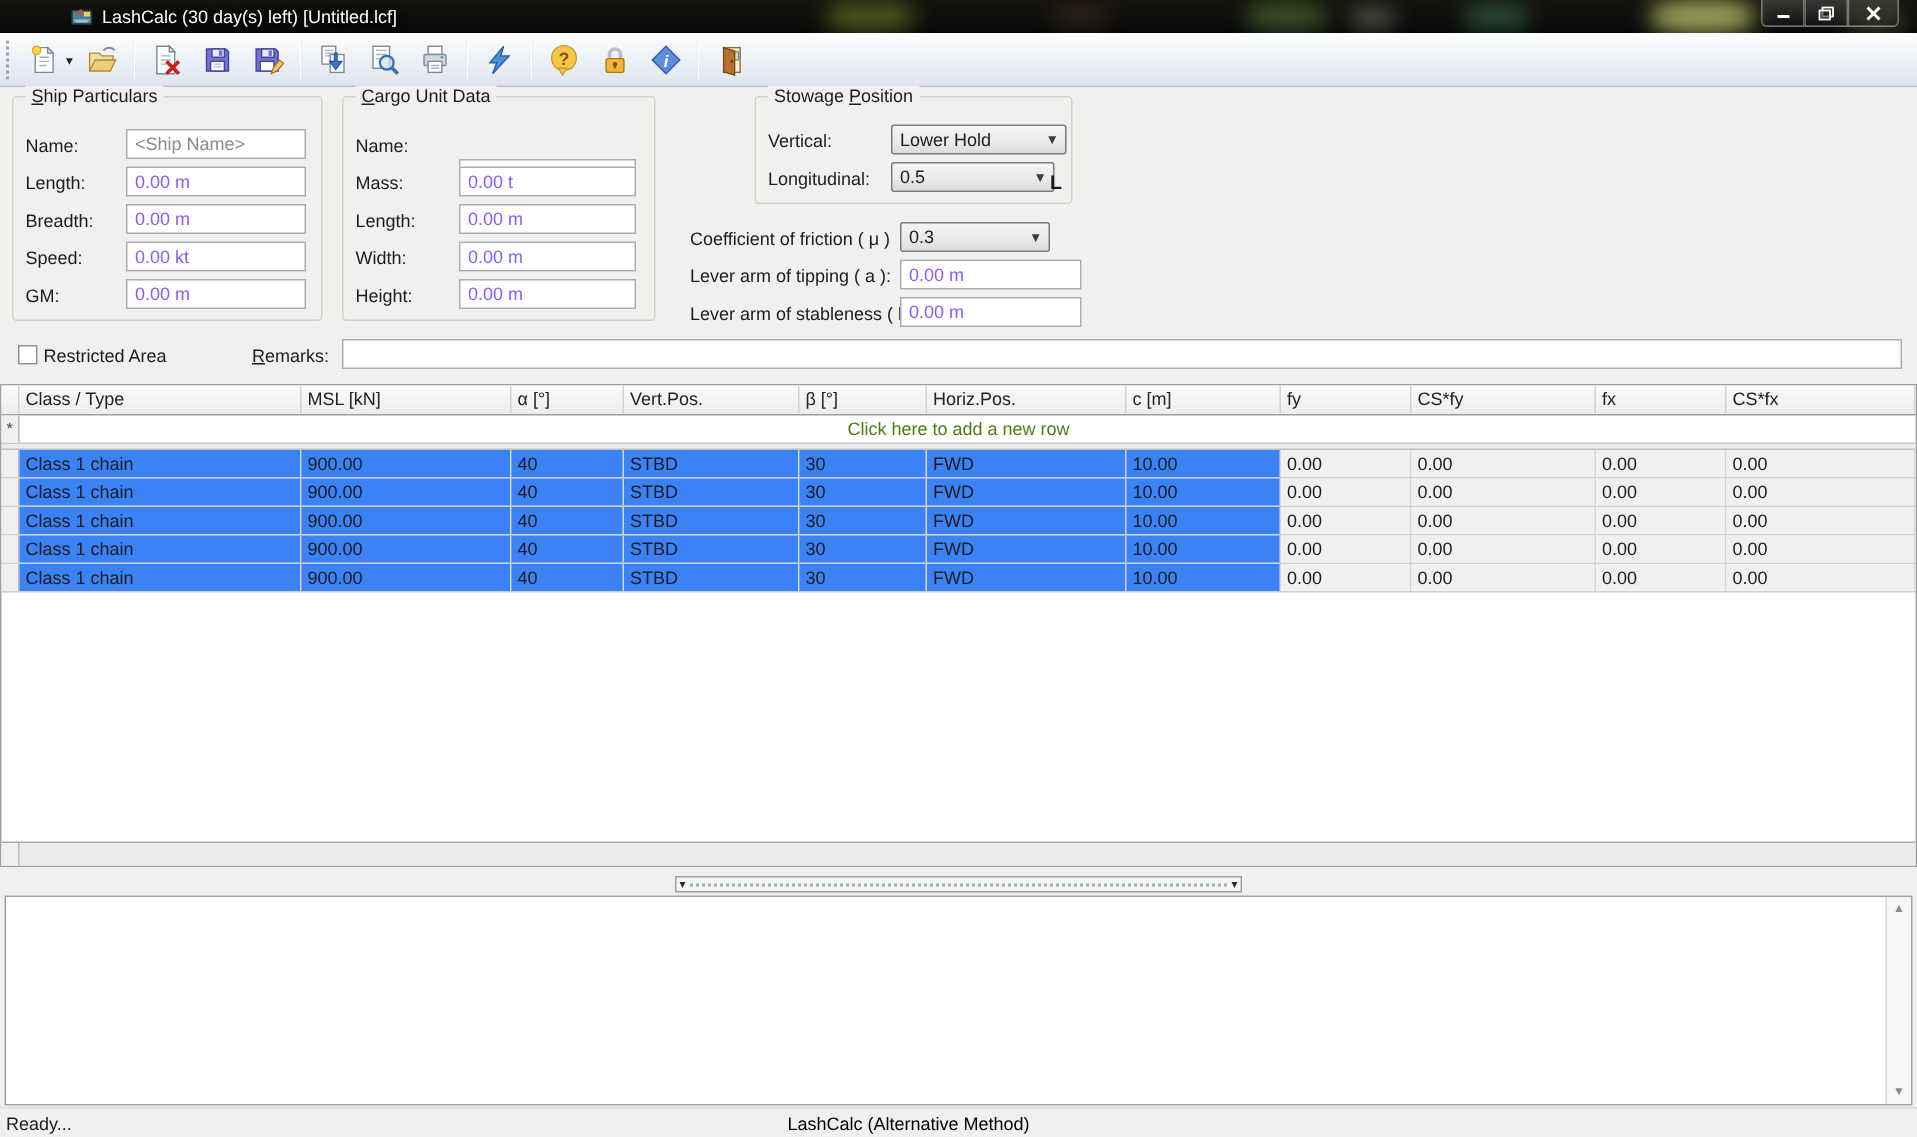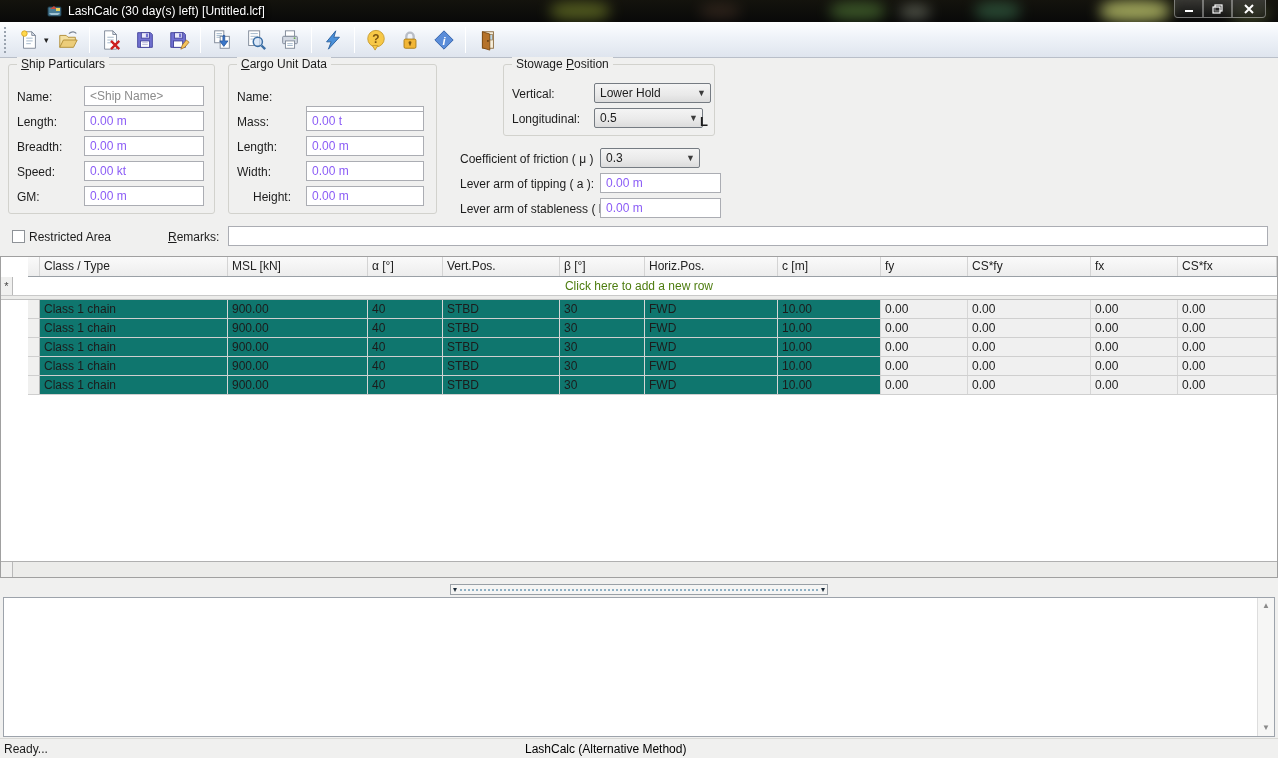--- a/index.html
+++ b/index.html
@@ -41,29 +41,29 @@
   .textbox::placeholder { color:#8b8b8b; }
   .combo { position:absolute; height:20px; border:1px solid #757b82; border-radius:2px;
            background:linear-gradient(#f4f4f4,#e9e9e9 60%,#dcdcdc); display:flex; align-items:center; padding-left:5px; }
   .combo .combo-arrow { position:absolute; right:4px; top:4px; font-size:9px; color:#3c3c3c; }
   .checkbox { position:absolute; width:13px; height:13px; background:#fff; border:1px solid #8e9297; }
   u { text-decoration:underline; }
   .bold-l { font-weight:bold; font-size:13px; }
 
   
   .grid-panel { position:absolute; left:0; top:256px; width:1278px; height:322px; background:#fff; border:1px solid #a0a0a0; }
-  .grid-cols { display:grid; grid-template-columns:12px 188px 140px 75px 117px 85px 133px 103px 87px 123px 87px 1fr;margin-left:27px; }
+  .grid-cols { display:grid; grid-template-columns:12px 188px 140px 75px 117px 85px 133px 103px 87px 123px 87px 1fr; }
   .grid-header { height:20px; background:linear-gradient(#fafafa,#ededed); border-bottom:1px solid #9aa0a6; }
   .grid-header .hcell { padding:2px 4px 0 4px; border-right:1px solid #d4d4d4; white-space:nowrap; overflow:hidden; color:#222; }
   .new-row { height:19px; border-bottom:1px solid #c9c9c9; position:relative; }
   .new-row .indicator { position:absolute; left:0; top:0; width:12px; height:100%; background:#f0f0ef; border-right:1px solid #b9b9b9; color:#444; font-size:11px; text-align:center; line-height:18px; }
   .new-row .new-row-text { position:absolute; left:0; top:0; width:100%; text-align:center; line-height:19px; color:#4d7c0f; }
   .grid-gap { height:4px; background:#ececea; border-bottom:1px solid #c0c0c0; }
   .grid-row { height:19px; border-bottom:1px solid #cfcfcf; }
-  .grid-row .cell { padding:1px 4px 0 4px; border-right:1px solid #d6d6d6; white-space:nowrap; overflow:hidden; background:#0f766e; line-height:17px; }
+  .grid-row .cell { padding:1px 4px 0 4px; border-right:1px solid #d6d6d6; white-space:nowrap; overflow:hidden; background:#3b82f6; line-height:17px; }
   .grid-row .cell.ro { background:#f0f0f0; }
   .grid-row .indicator-cell { background:#f0f0ef; border-right:1px solid #b9b9b9; }
   .grid-hscroll { position:absolute; left:0; bottom:0; width:100%; height:16px; background:#ececea; border-top:1px solid #b0b0b0; }
   .grid-hscroll .corner { position:absolute; left:0; top:0; width:12px; height:100%; border-right:1px solid #b9b9b9; background:#f0f0ef; }
 
   
   .splitter { position:absolute; left:0; top:583px; width:1278px; height:13px; background:#f0f0ef; display:flex; justify-content:center; align-items:center; }
   .splitter-handle { width:378px; height:11px; border:1px solid #9aa0a6; background:#f5f5f4; display:flex; align-items:center; padding:0 2px; }
   .splitter-dots { flex:1; border-top:2px dotted #8fb0c4; margin:0 3px; height:0; }
   .chevron { font-size:8px; color:#1d2c3a; line-height:8px; }
@@ -267,21 +267,21 @@
   <div class="groupbox" style="left:228px; top:6px; width:209px; height:150px;">
     <span class="gb-title"><u>C</u>argo Unit Data</span>
     <span class="field-label" style="left:8px; top:25px;">Name:</span>
     <input class="textbox" style="left: 77px; top: 21px; width: 118px; margin-top: 20px;" placeholder="&lt;Cargo Name&gt;">
     <span class="field-label" style="left:8px; top:50px;">Mass:</span>
     <input class="textbox" style="left: 77px; top: 46px; width: 118px;" value="0.00 t">
     <span class="field-label" style="left:8px; top:75px;">Length:</span>
     <input class="textbox" style="left: 77px; top: 71px; width: 118px;" value="0.00 m">
     <span class="field-label" style="left:8px; top:100px;">Width:</span>
     <input class="textbox" style="left: 77px; top: 96px; width: 118px;" value="0.00 m">
-    <span class="field-label" style="left:24px; top:125px;text-align:right;">Height:</span>
+    <span class="field-label" style="left:8px; top:125px;text-align:right;">Height:</span>
     <input class="textbox" style="left: 77px; top: 121px; width: 118px;" value="0.00 m">
   </div>
 
   <div class="groupbox" style="left:503px; top:6px; width:212px; height:72px;">
     <span class="gb-title">Stowage <u>P</u>osition</span>
     <span class="field-label" style="left:8px; top:22px;">Vertical:</span>
     <div class="combo" style="left:90px; top:18px; width:117px;">
       <span>Lower Hold</span>
       <span class="combo-arrow">▼</span>
     </div>

